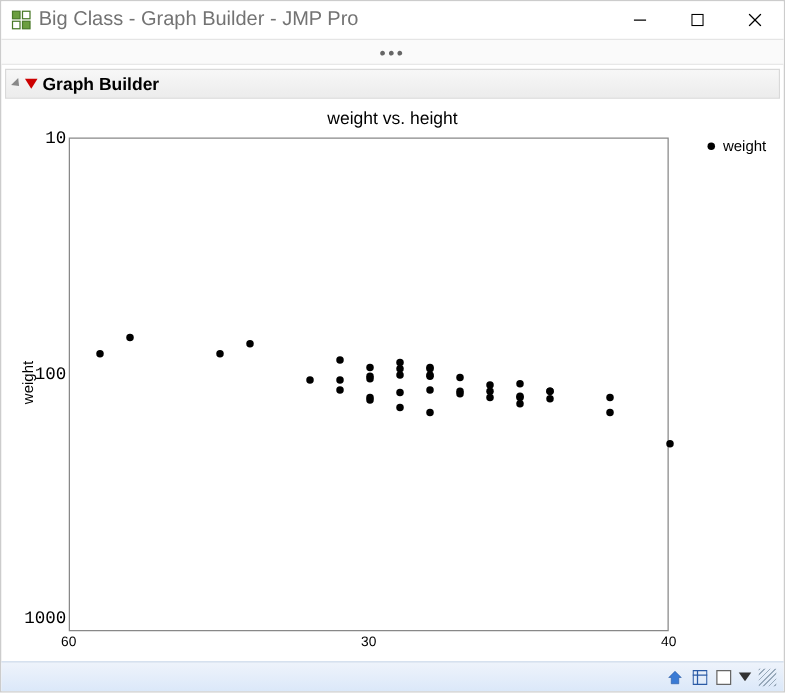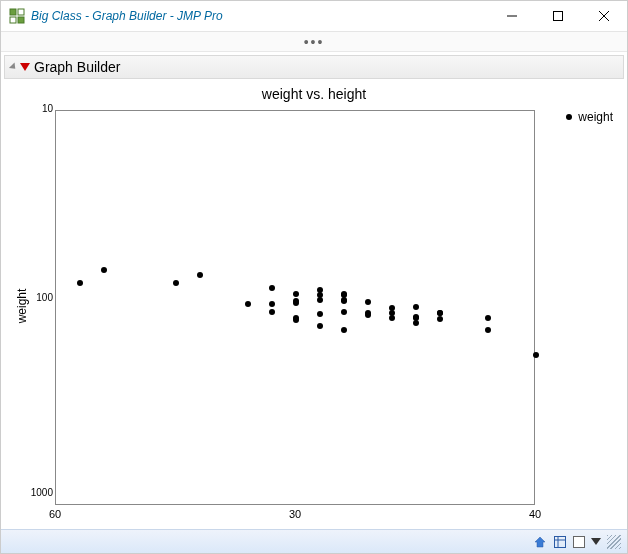--- a/index.html
+++ b/index.html
@@ -1,40 +1,40 @@
 <!DOCTYPE html>
 <html><head>
 <meta charset="utf-8">
 <style>
   * { box-sizing: border-box; margin: 0; padding: 0; }
   body { font-family: "Segoe UI", Arial, sans-serif; font-size: 12px; background: #fff; width: 628px; height: 554px; overflow: hidden; display: flex; flex-direction: column; border: 1px solid #ccc; }
   
   
   .titlebar { height: 31px; display: flex; align-items: center; padding: 0 0 0 8px; background: #fff; border-bottom: 1px solid #e5e5e5; }
   .titlebar-icon { width: 16px; height: 16px; margin-right: 6px; display: inline-flex; }
-  .titlebar-title { flex: 1; font-size: 12px; color: #0369a1; font-style: italic; }
+  .titlebar-title { flex: 1; font-size: 16px; color: #737373; }
   .win-controls { display: flex; }
   .win-btn { width: 46px; height: 30px; display: flex; align-items: center; justify-content: center; font-size: 10px; color: #000; }
 
   
   .toolbar-strip { height: 20px; background: #fafafa; border-bottom: 1px solid #e8e8e8; display: flex; align-items: center; justify-content: center; color: #666; font-size: 14px; letter-spacing: 2px; }
 
   
   .section-header { display: flex; align-items: center; gap: 4px; padding: 3px 6px; background: linear-gradient(#f7f7f7,#ececec); border: 1px solid #d9d9d9; margin: 3px; }
   .disclosure { width: 0; height: 0; border-left: 5px solid #888; border-top: 4px solid transparent; border-bottom: 4px solid transparent; transform: rotate(45deg); }
   .redtri { width: 0; height: 0; border-top: 8px solid #c00; border-left: 5px solid transparent; border-right: 5px solid transparent; }
-  .section-title { font-weight: normal; font-size: 14px; }
+  .section-title { font-weight: bold; font-size: 14px; }
 
   
   .chart-wrap { flex: 1; position: relative; margin: 0 4px 0 4px; }
   .chart-title { text-align: center; font-weight: normal; font-size: 14px; padding: 4px 0 2px; }
   .plot-region { position: absolute; left: 50px; top: 28px; width: 480px; height: 395px; border: 1px solid #888; }
   .ylabel { position: absolute; left: 0px; top: 50%; transform: translateY(-50%) rotate(-90deg); transform-origin: center; font-size: 12px; }
   .xlabel { position: absolute; left: 50px; width: 480px; bottom: 8px; text-align: center; font-size: 12px; }
-  .ytick { position: absolute; right: calc(100% - 48px); font-size: 10px; text-align: right; width: 40px; }
+  .ytick { position: absolute; right: calc(100% - 48px); font-size: 14px; text-align: right; width: 40px; font-family: Liberation Mono, monospace; }
   .xtick { position: absolute; top: 426px; font-size: 11px; text-align: center; width: 30px; margin-left: -15px; }
   .pt { position: absolute; width: 6px; height: 6px; background: #000; border-radius: 50%; transform: translate(-50%,-50%); }
   .legend { position: absolute; right: 10px; top: 28px; font-size: 12px; display: flex; align-items: center; gap: 6px; }
   .legend-dot { width: 6px; height: 6px; background: #000; border-radius: 50%; display: inline-block; }
 
   
   .statusbar { height: 24px; background: linear-gradient(#eef3fb,#dbe8f9); border-top: 1px solid #c9d7ea; display: flex; justify-content: flex-end; align-items: center; padding: 0 6px; gap: 6px; }
   .status-icon { width: 14px; height: 14px; display: inline-flex; align-items:center; justify-content:center; font-size:11px; }
   .status-sq { width: 12px; height: 12px; border: 1px solid #666; background: #fff; }
   .status-tri { width: 0; height: 0; border-top: 7px solid #333; border-left: 5px solid transparent; border-right: 5px solid transparent; }

